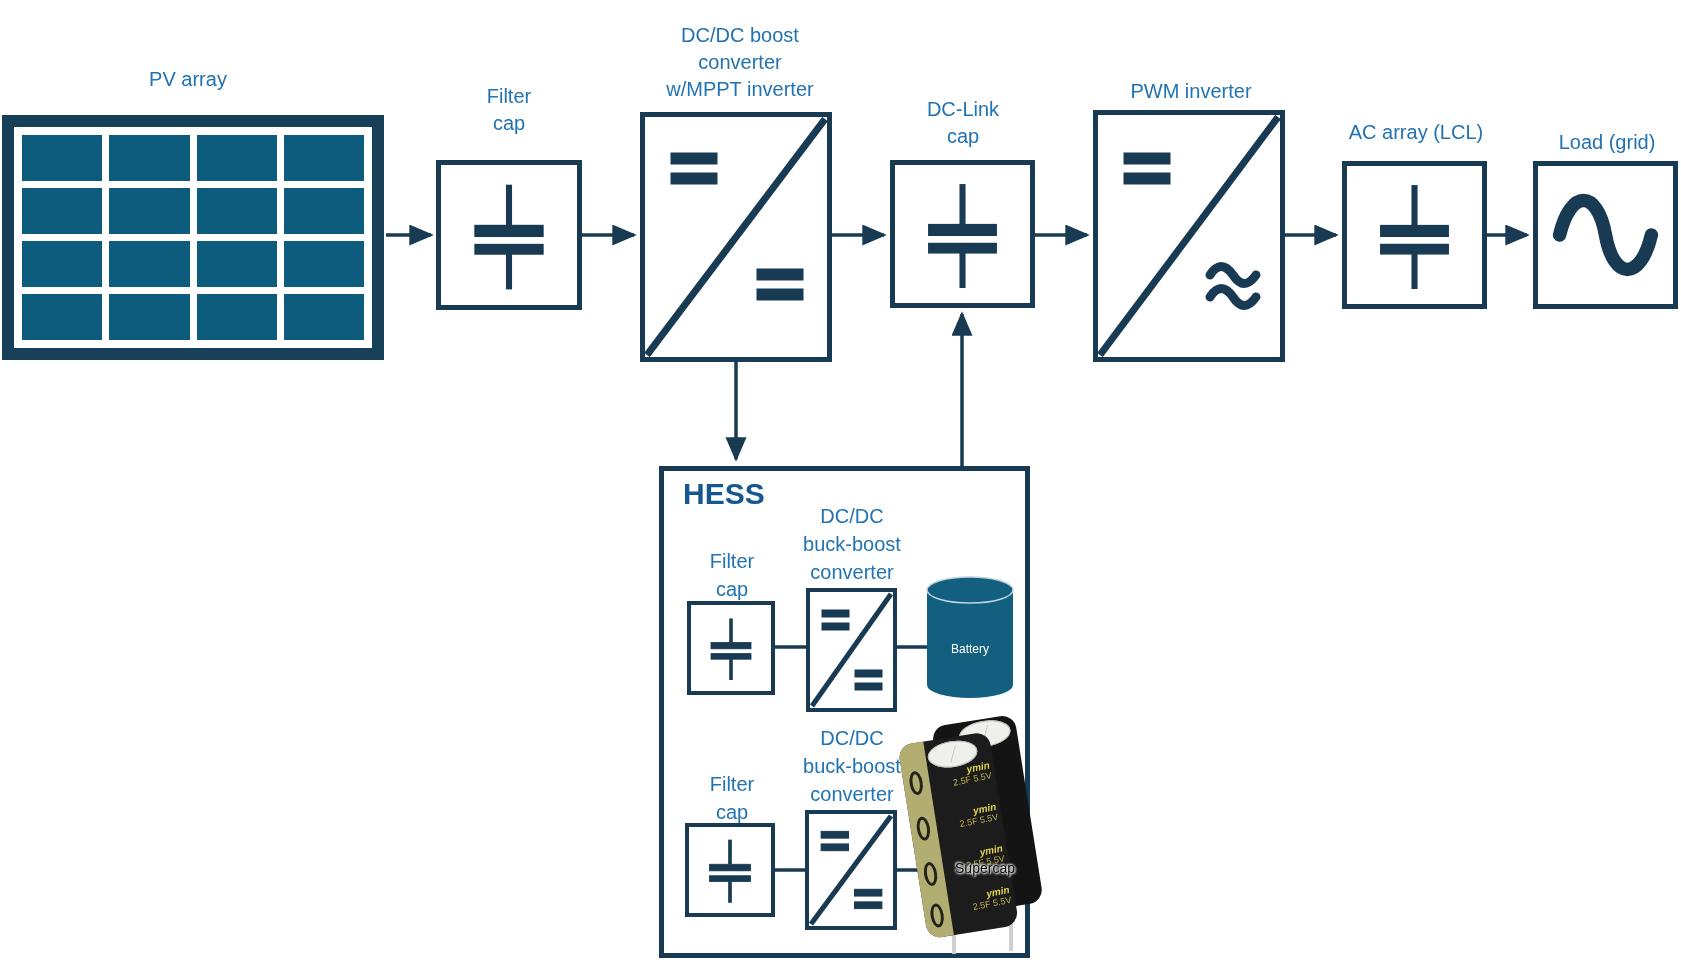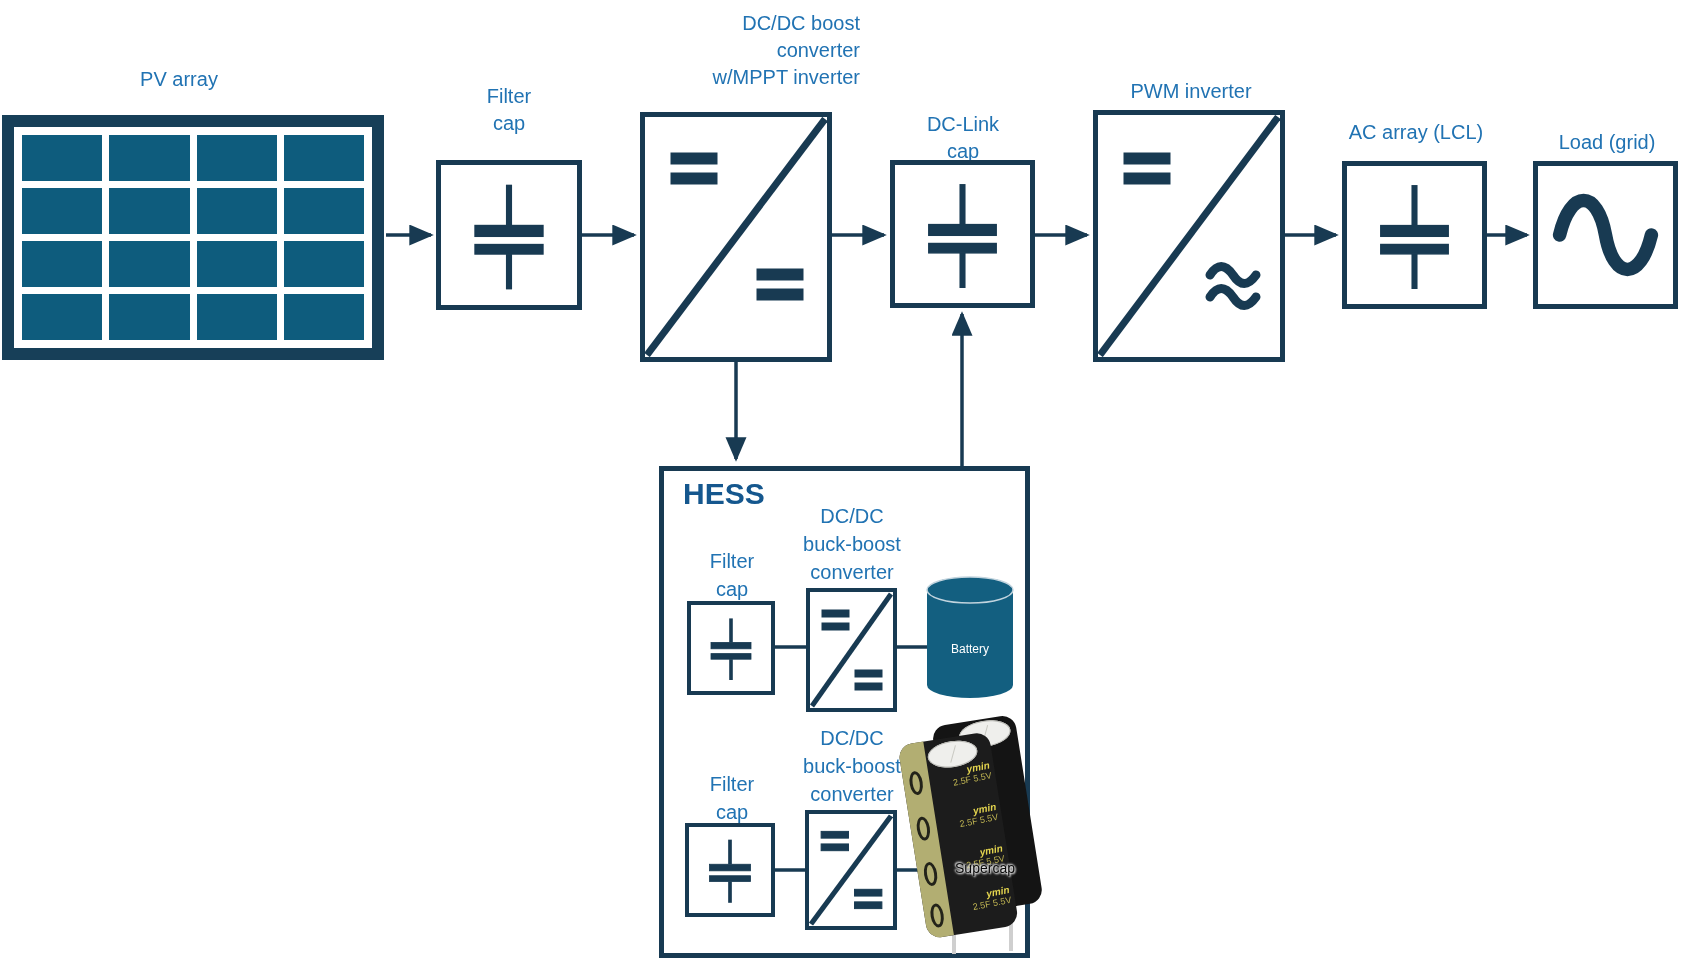--- a/index.html
+++ b/index.html
@@ -75,34 +75,34 @@
       <path d="M1487,235 L1527,235" marker-end="url(#ah)"></path>
       <path d="M736,362 L736,459" marker-end="url(#ah)"></path>
       <path d="M962,466 L962,314" marker-end="url(#ah)"></path>
       <path d="M775,647 L808,647"></path>
       <path d="M895,647 L927,647"></path>
       <path d="M775,870 L807,870"></path>
       <path d="M895,870 L924,870"></path>
     </g>
   </svg>
 
-  <div class="lbl" style="left:79px;top:66px;width:200px;">PV array</div>
+  <div class="lbl" style="left:88px;top:66px;width:200px;">PV array</div>
 
   <div class="lbl" style="left:409px;top:83px;width:200px;">
     <span style="display:block">Filter</span>
     <span style="display:block">cap</span>
   </div>
 
-  <div class="lbl" style="left:620px;top:10px;width:240px;text-align:right;">
+  <div class="lbl" style="left:620px;top:22px;width:240px;">
     <span style="display:block">DC/DC boost</span>
     <span style="display:block">converter</span>
     <span style="display:block">w/MPPT inverter</span>
   </div>
 
-  <div class="lbl" style="left:863px;top:111px;width:200px;">
+  <div class="lbl" style="left:863px;top:96px;width:200px;">
     <span style="display:block">DC-Link</span>
     <span style="display:block">cap</span>
   </div>
 
   <div class="lbl" style="left:1091px;top:78px;width:200px;">PWM inverter</div>
 
   <div class="lbl" style="left:1316px;top:119px;width:200px;">AC array (LCL)</div>
 
   <div class="lbl" style="left:1507px;top:129px;width:200px;">Load (grid)</div>
 

